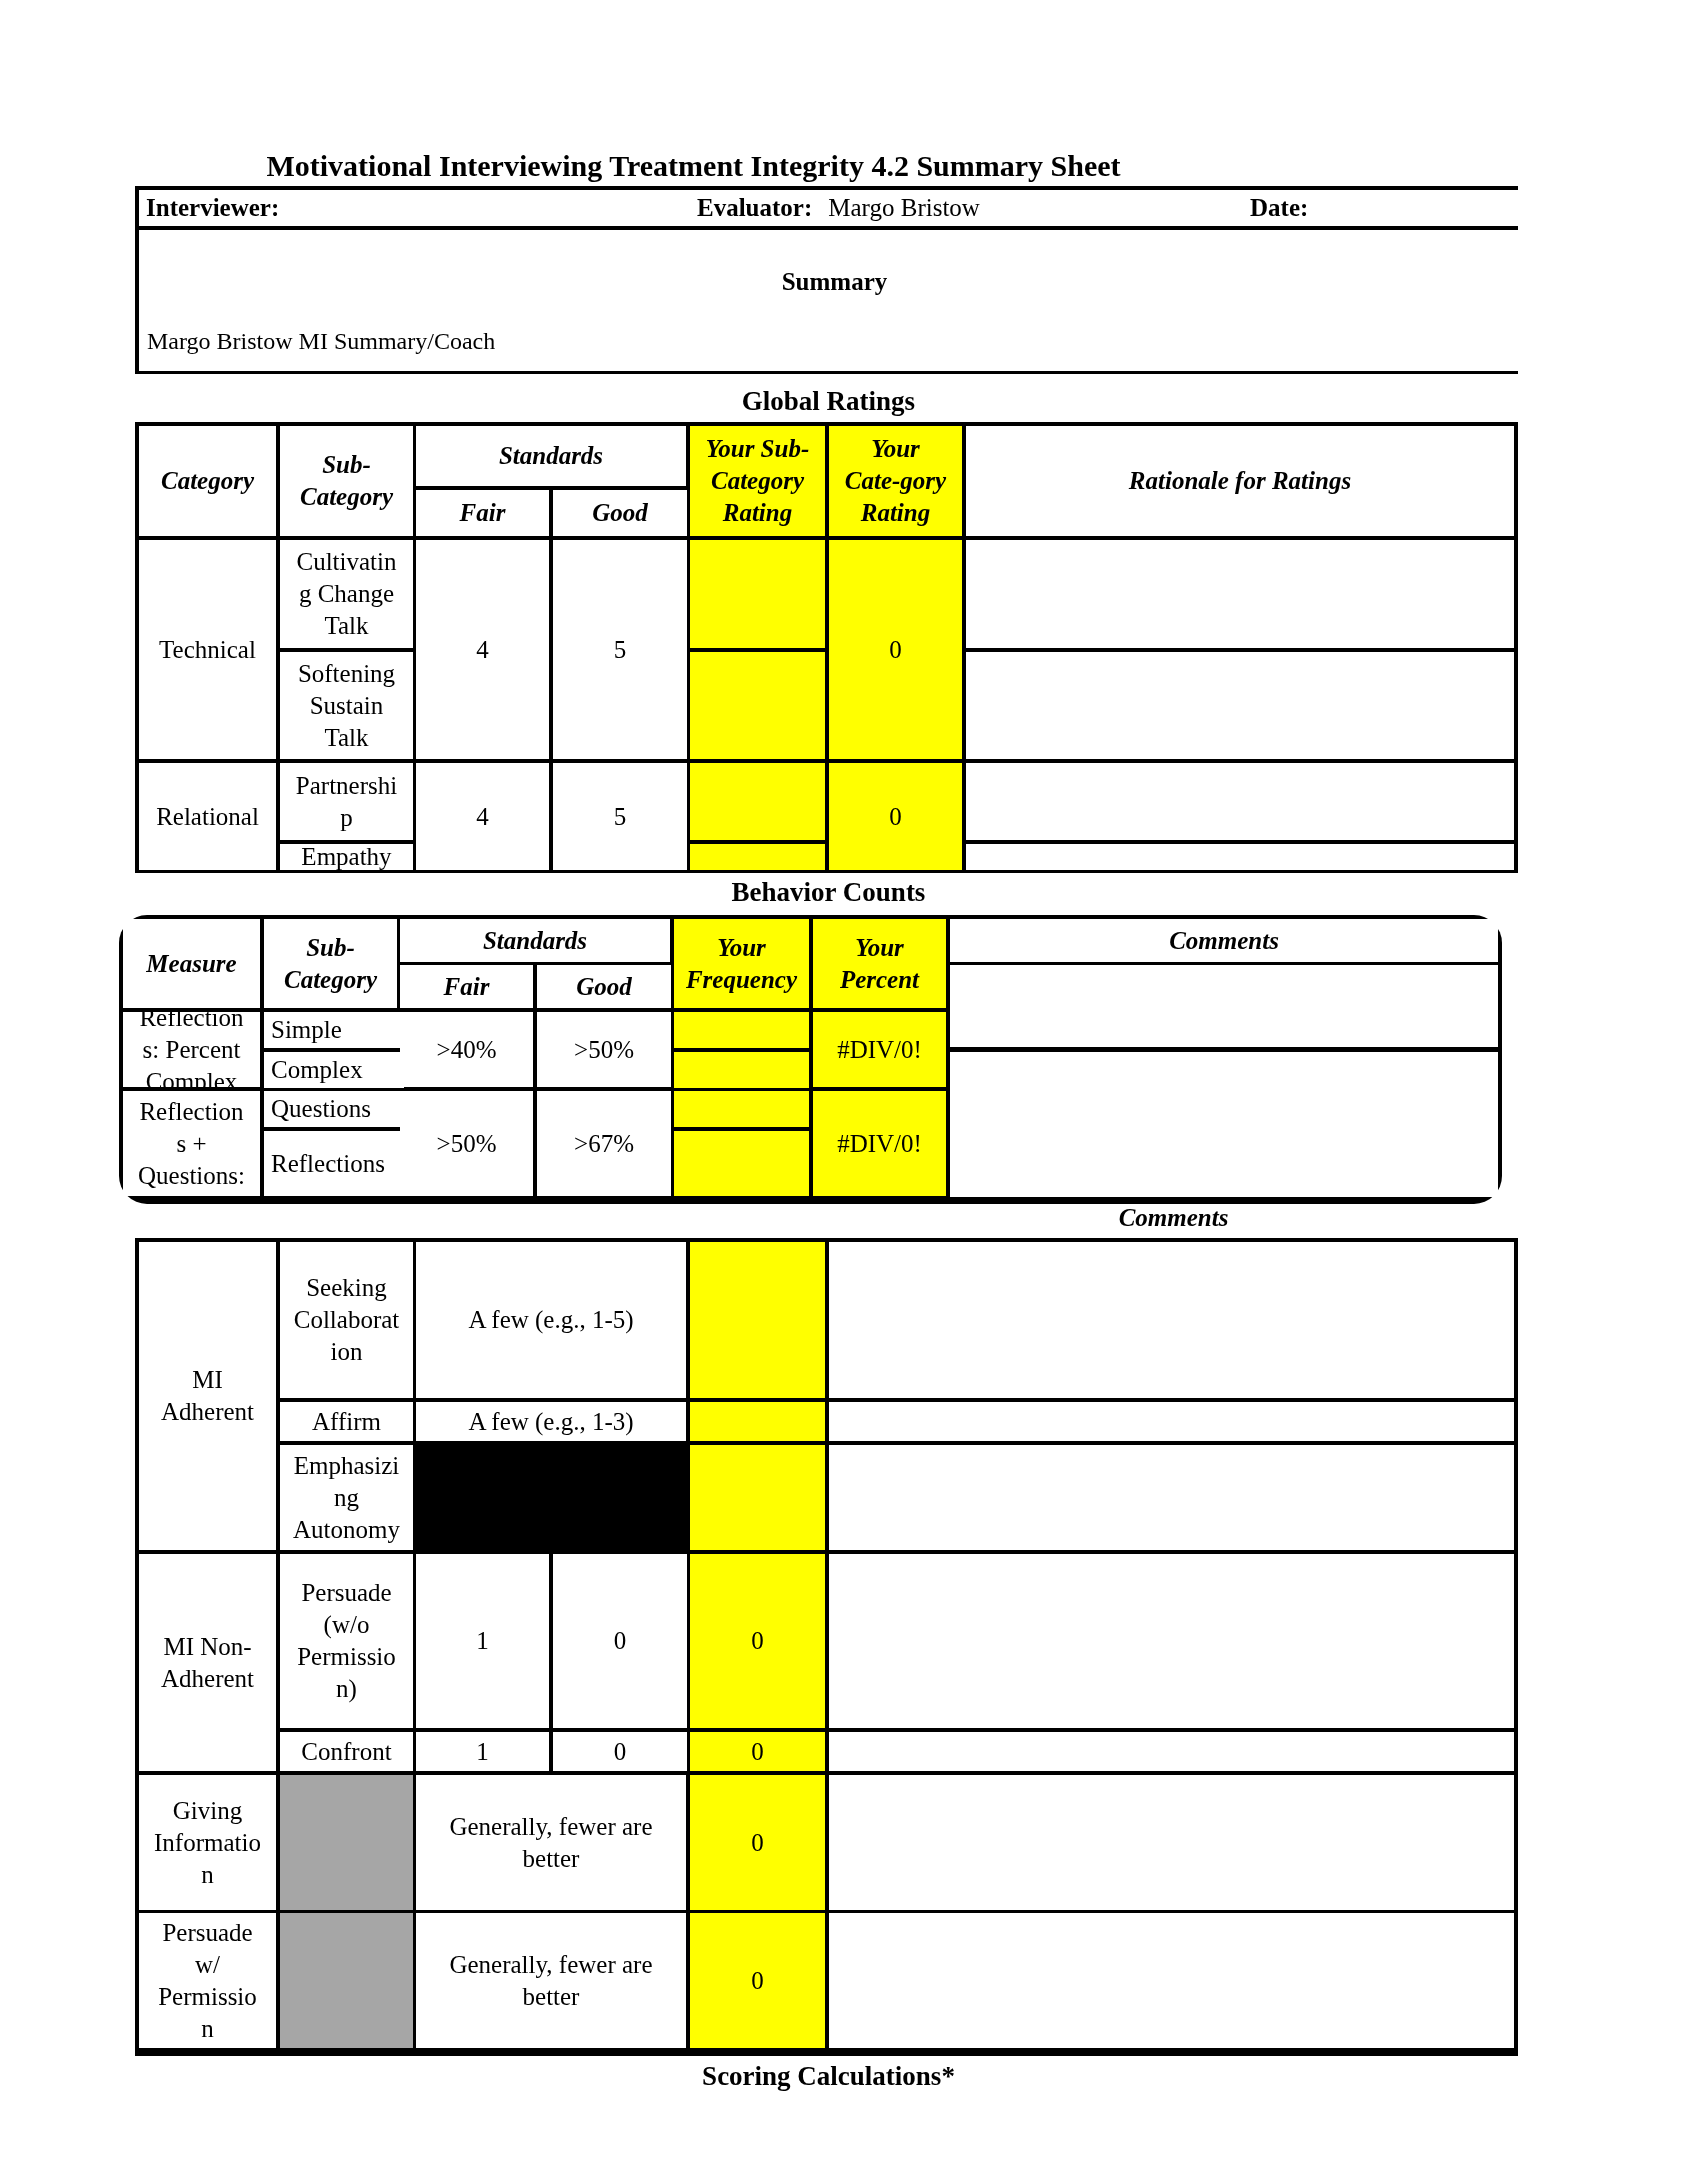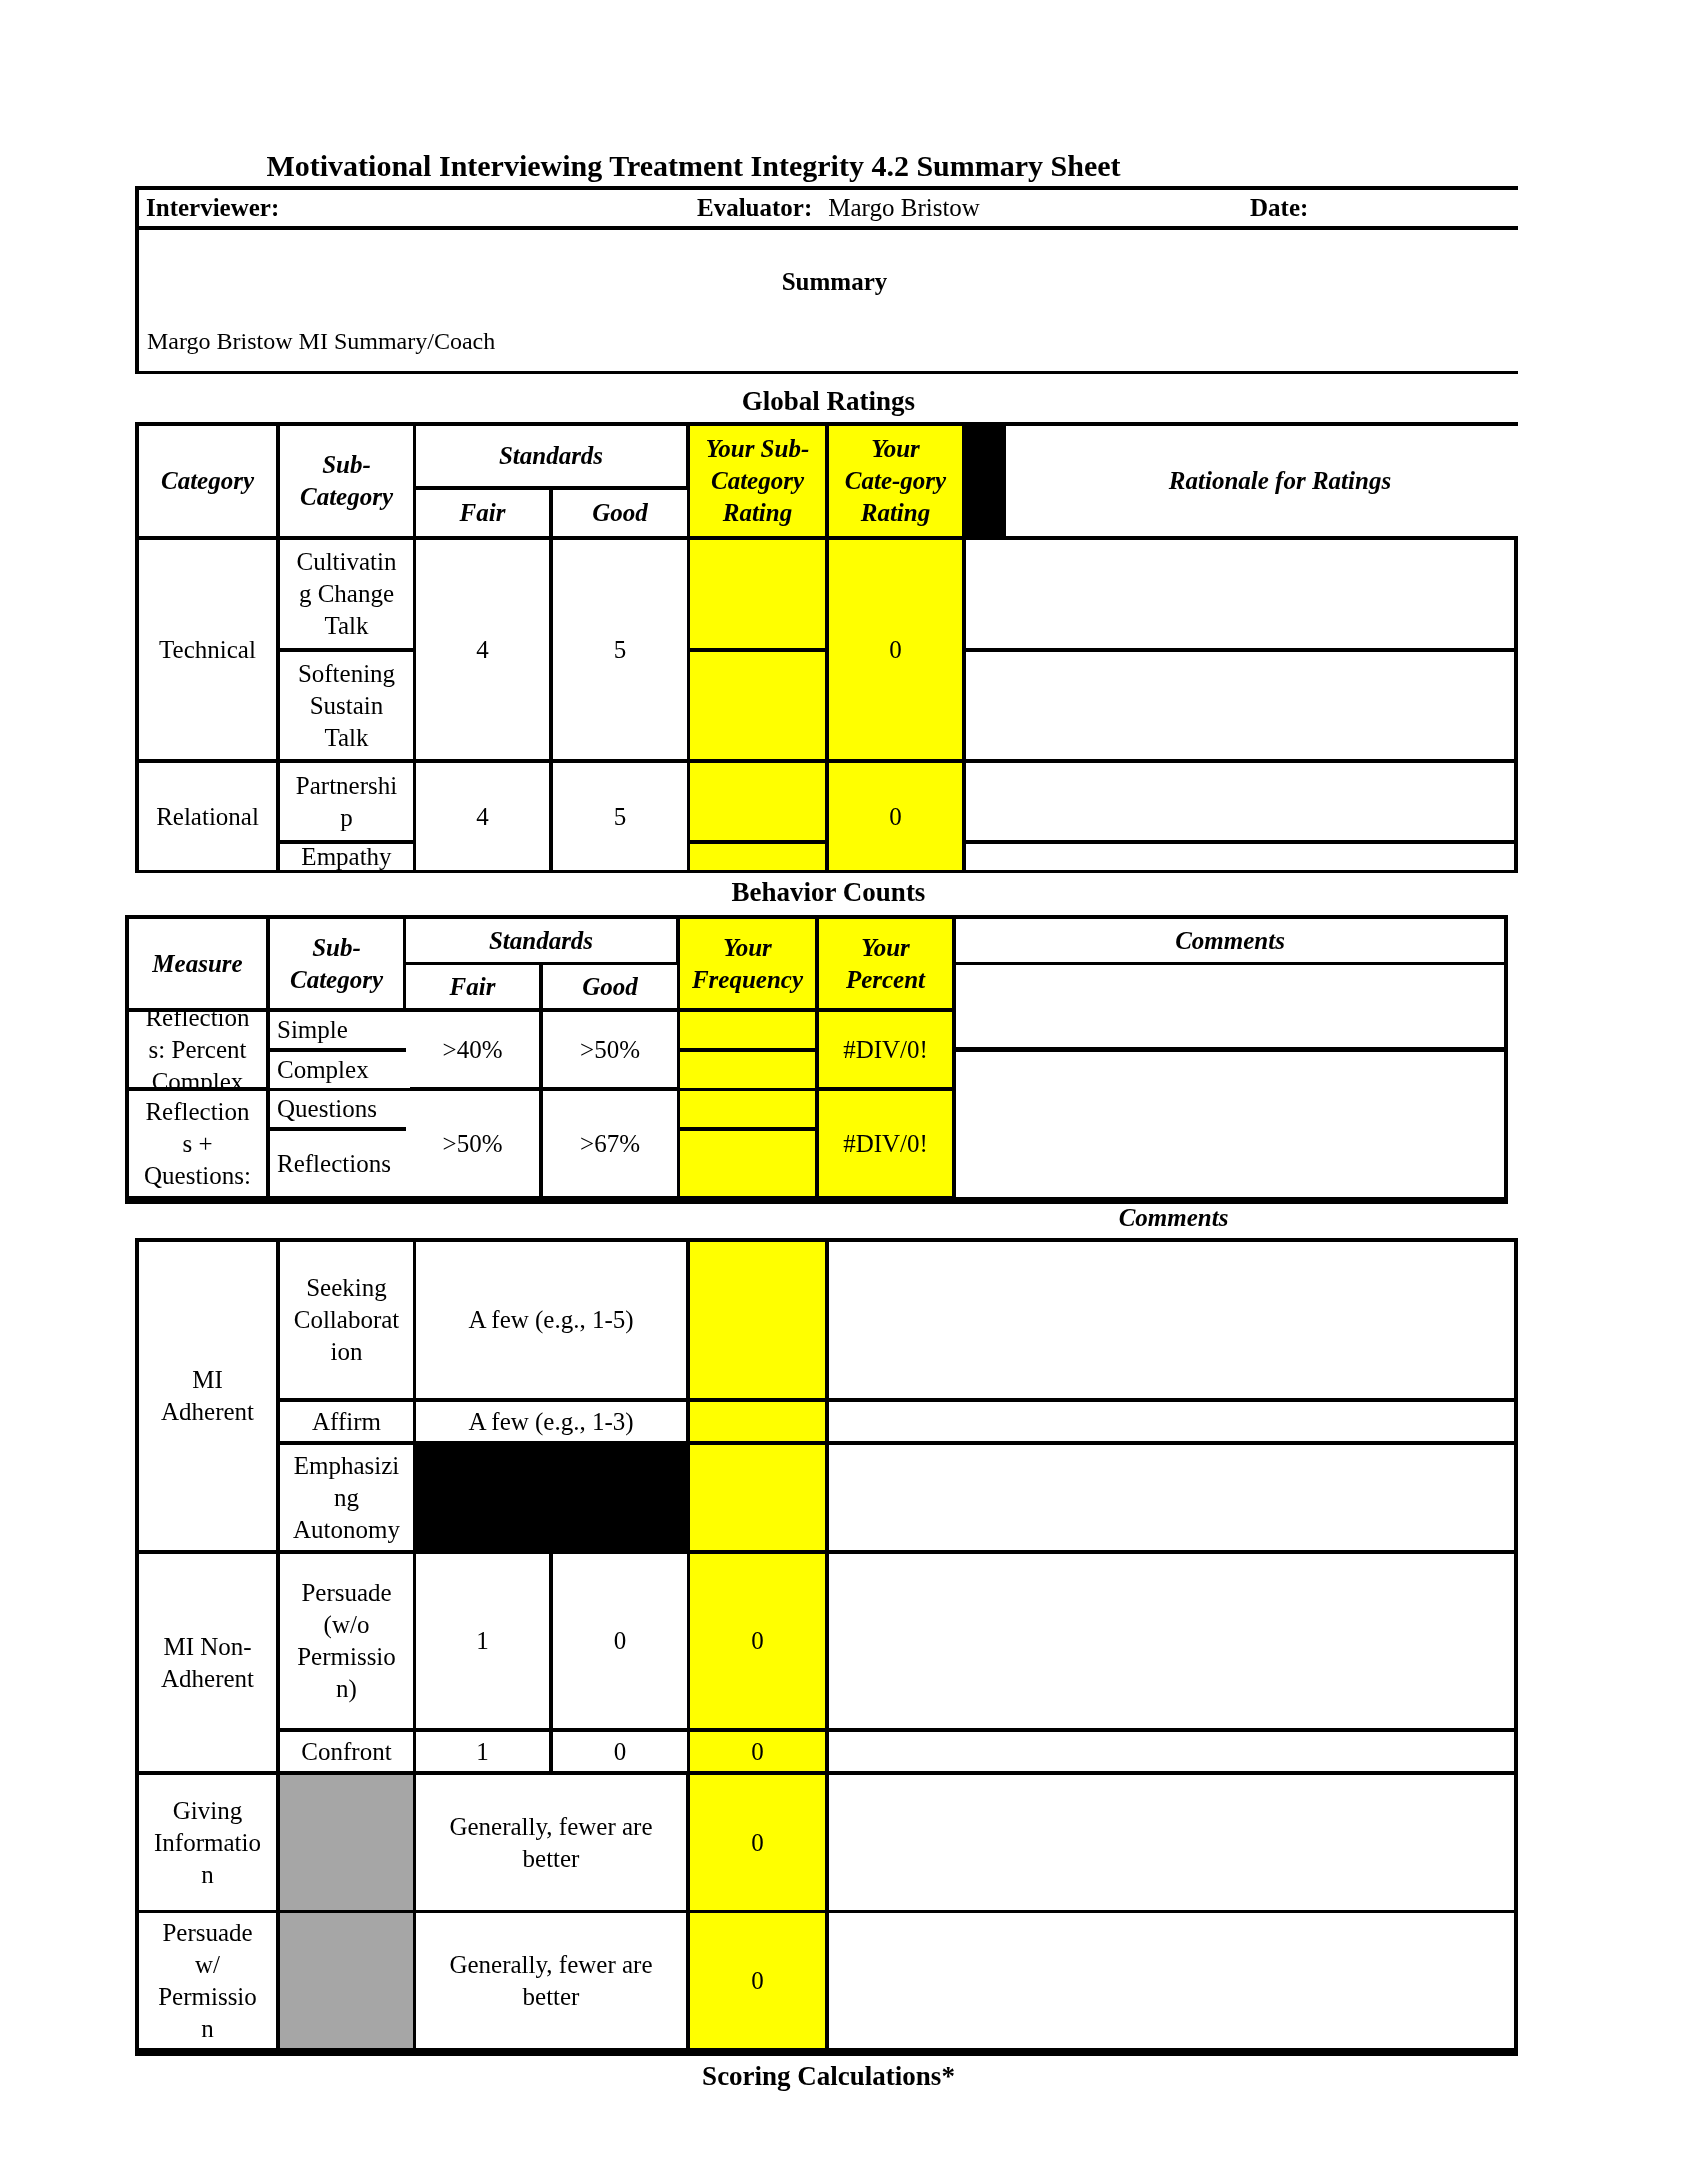--- a/index.html
+++ b/index.html
@@ -47,21 +47,21 @@
 Category</div>
   <div class="cell hdr" style="left:281px;top:4px;width:270px;height:60px;">Standards</div>
   <div class="cell hdr" style="left:281px;top:68px;width:133px;height:46px;">Fair</div>
   <div class="cell hdr" style="left:418px;top:68px;width:134px;height:46px;">Good</div>
   <div class="cell hdr yellow" style="left:555px;top:4px;width:135px;height:110px;">Your Sub-
 Category
 Rating</div>
   <div class="cell hdr yellow" style="left:694px;top:4px;width:133px;height:110px;">Your
 Cate-gory
 Rating</div>
-  <div class="cell hdr" style="left:831px;top:4px;width:548px;height:110px;margin-left:40px;">Rationale for Ratings</div>
+  <div class="cell hdr" style="left:831px;top:4px;width:548px;height:110px;">Rationale for Ratings</div>
 
   <div class="cell" style="left:4px;top:118px;width:137px;height:219px;">Technical</div>
   <div class="cell" style="left:145px;top:118px;width:133px;height:108px;">Cultivatin
 g Change
 Talk</div>
   <div class="cell" style="left:145px;top:230px;width:133px;height:107px;">Softening
 Sustain
 Talk</div>
   <div class="cell" style="left:281px;top:118px;width:133px;height:219px;">4</div>
   <div class="cell" style="left:418px;top:118px;width:134px;height:219px;">5</div>
@@ -79,21 +79,21 @@
   <div class="cell" style="left:418px;top:341px;width:134px;height:107px;">5</div>
   <div class="cell yellow" style="left:555px;top:341px;width:135px;height:77px;"></div>
   <div class="cell yellow" style="left:555px;top:422px;width:135px;height:26px;"></div>
   <div class="cell yellow" style="left:694px;top:341px;width:133px;height:107px;">0</div>
   <div class="cell" style="left:831px;top:341px;width:548px;height:77px;"></div>
   <div class="cell" style="left:831px;top:422px;width:548px;height:26px;"></div>
 </div>
 
 <div class="heading" style="left:139px;top:877px;width:1379px;">Behavior Counts</div>
 
-<div class="canvas" style="left:125px;top:915px;width:1383px;height:289px;">
+<div class="canvas" style="left:119px;top:915px;width:1383px;height:289px;border-radius:28px;">
 
   <div class="cell hdr" style="left:4px;top:4px;width:137px;height:89px;">Measure</div>
   <div class="cell hdr" style="left:145px;top:4px;width:133px;height:89px;">Sub-
 Category</div>
   <div class="cell hdr" style="left:281px;top:4px;width:270px;height:43px;">Standards</div>
   <div class="cell hdr" style="left:281px;top:50px;width:133px;height:43px;">Fair</div>
   <div class="cell hdr" style="left:418px;top:50px;width:134px;height:43px;">Good</div>
   <div class="cell hdr yellow" style="left:555px;top:4px;width:135px;height:89px;">Your
 Frequency</div>
   <div class="cell hdr yellow" style="left:694px;top:4px;width:133px;height:89px;">Your

